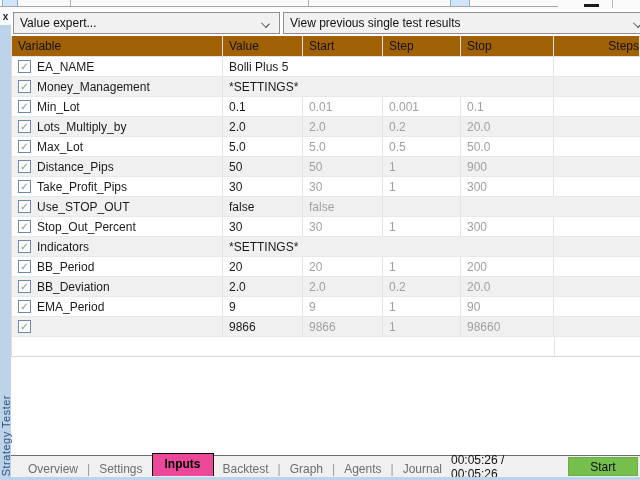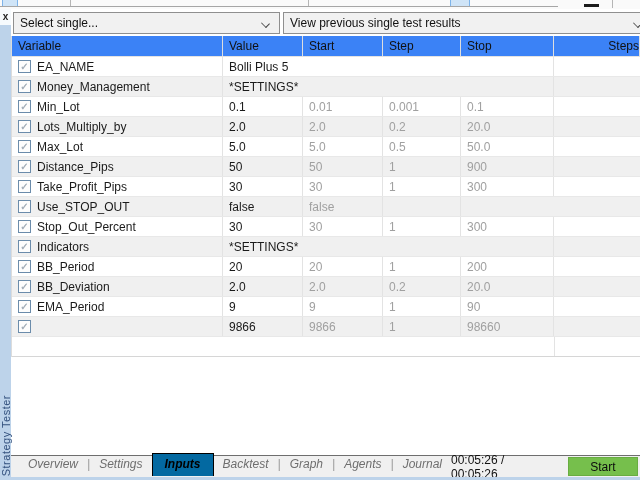--- a/index.html
+++ b/index.html
@@ -25,21 +25,21 @@
   
   .toolbar { position:absolute; left:11px; top:9px; width:629px; height:27px; background:#fff; }
   .combo { position:absolute; top:3px; height:22px; background:#f1f1f1; border:1px solid #8f8f8f; display:flex; align-items:center; padding-left:6px; color:#111; }
   .combo-expert { left:2px; width:267px; }
   .combo-view { left:272px; width:368px; border-right:none; }
   .combo .chev { margin-left:auto; margin-right:9px; width:8px; height:8px; position:relative; }
   .combo .chev::before { content:""; position:absolute; left:0; top:1px; width:6px; height:6px; border-right:1px solid #444; border-bottom:1px solid #444; transform:rotate(45deg) scale(1,0.8); }
 
   
   .table { position:absolute; left:11px; top:36px; width:629px; border-left:1px solid #dcdcdc; }
-  .thead { display:flex; height:21px; background:#3b82f6; border-bottom:1px solid #e3e3e3; align-items:center; }
+  .thead { display:flex; height:21px; background:#a16207; border-bottom:1px solid #e3e3e3; align-items:center; }
   .thead .cell { border-right:1px solid #dedede; color:#111; }
   .row { display:flex; height:20px; align-items:center; border-bottom:1px solid #e8e8e8; background:#fff; }
   .row.alt { background:#f0f0f0; }
   .cell { height:100%; display:flex; align-items:center; padding-left:6px; overflow:hidden; white-space:nowrap; }
   .c-var   { width:211px; border-right:1px solid #e3e3e3; }
   .c-value { width:80px;  border-right:1px solid #e3e3e3; }
   .c-start { width:80px;  border-right:1px solid #e3e3e3; }
   .c-step  { width:78px;  border-right:1px solid #e3e3e3; }
   .c-stop  { width:93px;  border-right:1px solid #e3e3e3; }
   .c-span  { width:331px; border-right:1px solid #e3e3e3; }
@@ -48,21 +48,21 @@
   .dim { color:#a0a0a0; }
   .checkbox { width:13px; height:13px; border:1px solid #6b8cab; background:#fdfdfd; margin-right:6px; flex:none; display:flex; align-items:center; justify-content:center; }
   .checkbox .check { color:#a3aeb9; font-size:10px; line-height:10px; font-weight:bold; }
   .empty-row { display:flex; height:20px; background:#fff; border-bottom:1px solid #d6d6d6; }
   .empty-row .left { width:542px; }
   .empty-row .right { flex:1; border-left:1px solid #e3e3e3; }
 
   
   .bottom-bar { position:absolute; left:11px; top:455px; width:629px; height:22px; background:#f0f0f0; border-top:1px solid #6e6e6e; display:flex; align-items:center; }
   .tab { color:#6e6e6e; padding:0 9px; cursor:default; }
-  .tab.active { background:#0369a1; border:1px solid #000; border-bottom:none; color:#000; font-weight:bold; padding:3px 12px 5px 12px; margin-top:-4px; }
+  .tab.active { background:#ec4899; border:1px solid #000; border-bottom:none; color:#000; font-weight:bold; padding:3px 12px 5px 12px; margin-top:-4px; }
   .tab-sep { color:#9a9a9a; }
   .time { margin-left:auto; color:#111; padding-right:16px; }
   .start-btn { width:72px; height:19px; background:#76bf4c; border:1px solid #68ad41; color:#0c0c0c; display:flex; align-items:center; justify-content:center; margin-right:2px; cursor:default; }
   .bottom-edge { position:absolute; left:0; bottom:0; width:640px; height:3px; background:#bdd3ea; }
 </style>
 </head>
 <body>
 
 <div class="screen">
 
@@ -78,21 +78,21 @@
 
   <div class="left-strip">
     <div class="strip-top">
       <span class="close-x">x</span>
     </div>
     <div class="vertical-caption">Strategy Tester</div>
   </div>
 
   <div class="toolbar">
     <div class="combo combo-expert">
-      <span>Select single...</span>
+      <span>Value expert...</span>
       <span class="chev"></span>
     </div>
     <div class="combo combo-view">
       <span>View previous single test results</span>
       <span class="chev"></span>
     </div>
   </div>
 
   <div class="table">
     <div class="thead">
@@ -276,21 +276,21 @@
           <div class="cell c-steps dim"></div>
         </div>
       </div>
     <div class="empty-row">
       <div class="left"></div>
         <div class="right"></div>
     </div>
   </div>
 
   <div class="bottom-bar">
-    <span id="tabs-container" style="display:flex;align-items:flex-start;margin-left:8px;font-style:italic;">
+    <span id="tabs-container" style="display:flex;align-items:flex-end;margin-left:8px;">
         <span class="tab">Overview</span>
         <span class="tab-sep">|</span>
         <span class="tab">Settings</span>
         <span class="tab active">Inputs</span>
         <span class="tab">Backtest</span>
         <span class="tab-sep">|</span>
         <span class="tab">Graph</span>
         <span class="tab-sep">|</span>
         <span class="tab">Agents</span>
         <span class="tab-sep">|</span>

